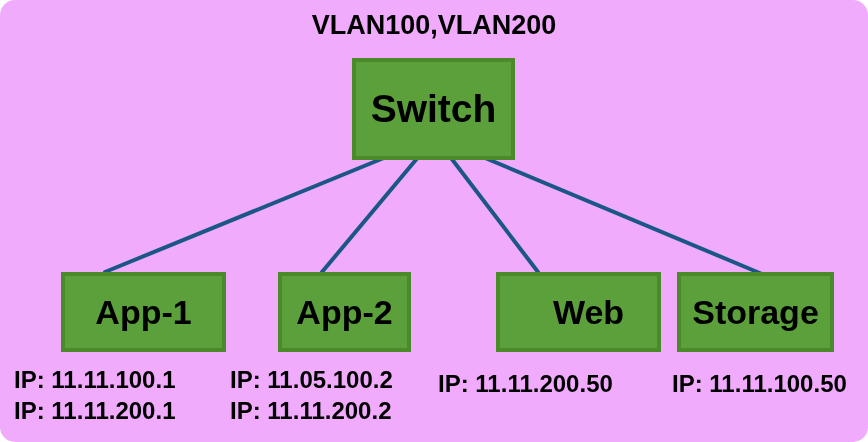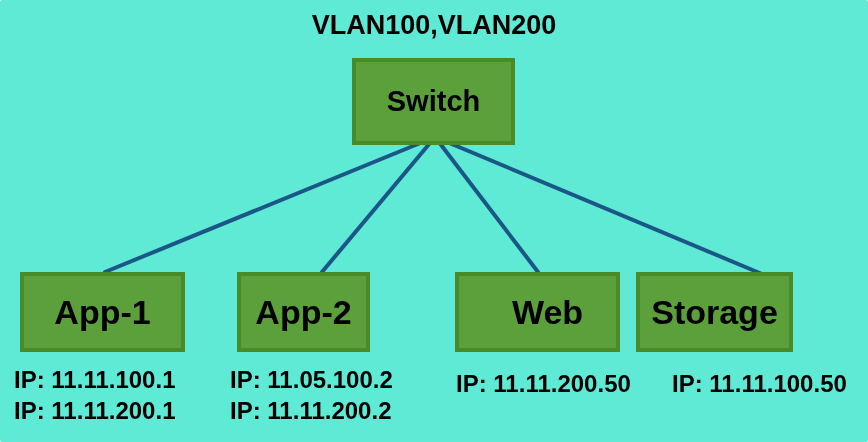--- a/index.html
+++ b/index.html
@@ -5,22 +5,22 @@
   html, body {
     margin: 0;
     padding: 0;
     background: #ffffff;
     font-family: "Liberation Sans", sans-serif;
   }
   .canvas {
     position: relative;
     width: 868px;
     height: 442px;
-    background: #5eead4;
-    border-radius: 2px;
+    background: #f0abfc;
+    border-radius: 15px;
     overflow: hidden;
   }
   .title {
     position: absolute;
     left: 0;
     top: 10px;
     width: 868px;
     text-align: center;
     font-size: 27px;
     font-weight: bold;
@@ -47,43 +47,44 @@
     display: flex;
     align-items: center;
     justify-content: center;
     color: #000000;
     font-weight: bold;
   }
   .node-switch {
     left: 352px;
     top: 58px;
     width: 163px;
-    height: 87px;
-    font-size: 29px;
+    height: 102px;
+    font-size: 39px;
   }
   .host {
     top: 272px;
     height: 80px;
     font-size: 34px;
+    margin-left: 41px;
   }
   .host-app1    { left: 20px;  width: 165px; }
   .host-app2    { left: 237px; width: 133px; }
   .host-web     { left: 455px; width: 165px; padding-left: 20px; }
   .host-storage { left: 636px; width: 157px; }
   .ip-block {
     position: absolute;
     color: #000000;
     font-weight: bold;
     font-size: 24px;
     line-height: 31px;
     white-space: nowrap;
   }
   .ip-app1    { left: 14px;  top: 364px; }
   .ip-app2    { left: 230px; top: 364px; }
-  .ip-web     { left: 456px; top: 368px; }
+  .ip-web     { left: 438px; top: 368px; }
   .ip-storage { left: 672px; top: 368px; }
 </style>
 </head>
 <body>
 
 <div class="canvas">
 
   <div class="title">VLAN100,VLAN200</div>
 
   <svg class="links" viewBox="0 0 868 442" xmlns="http://www.w3.org/2000/svg">

